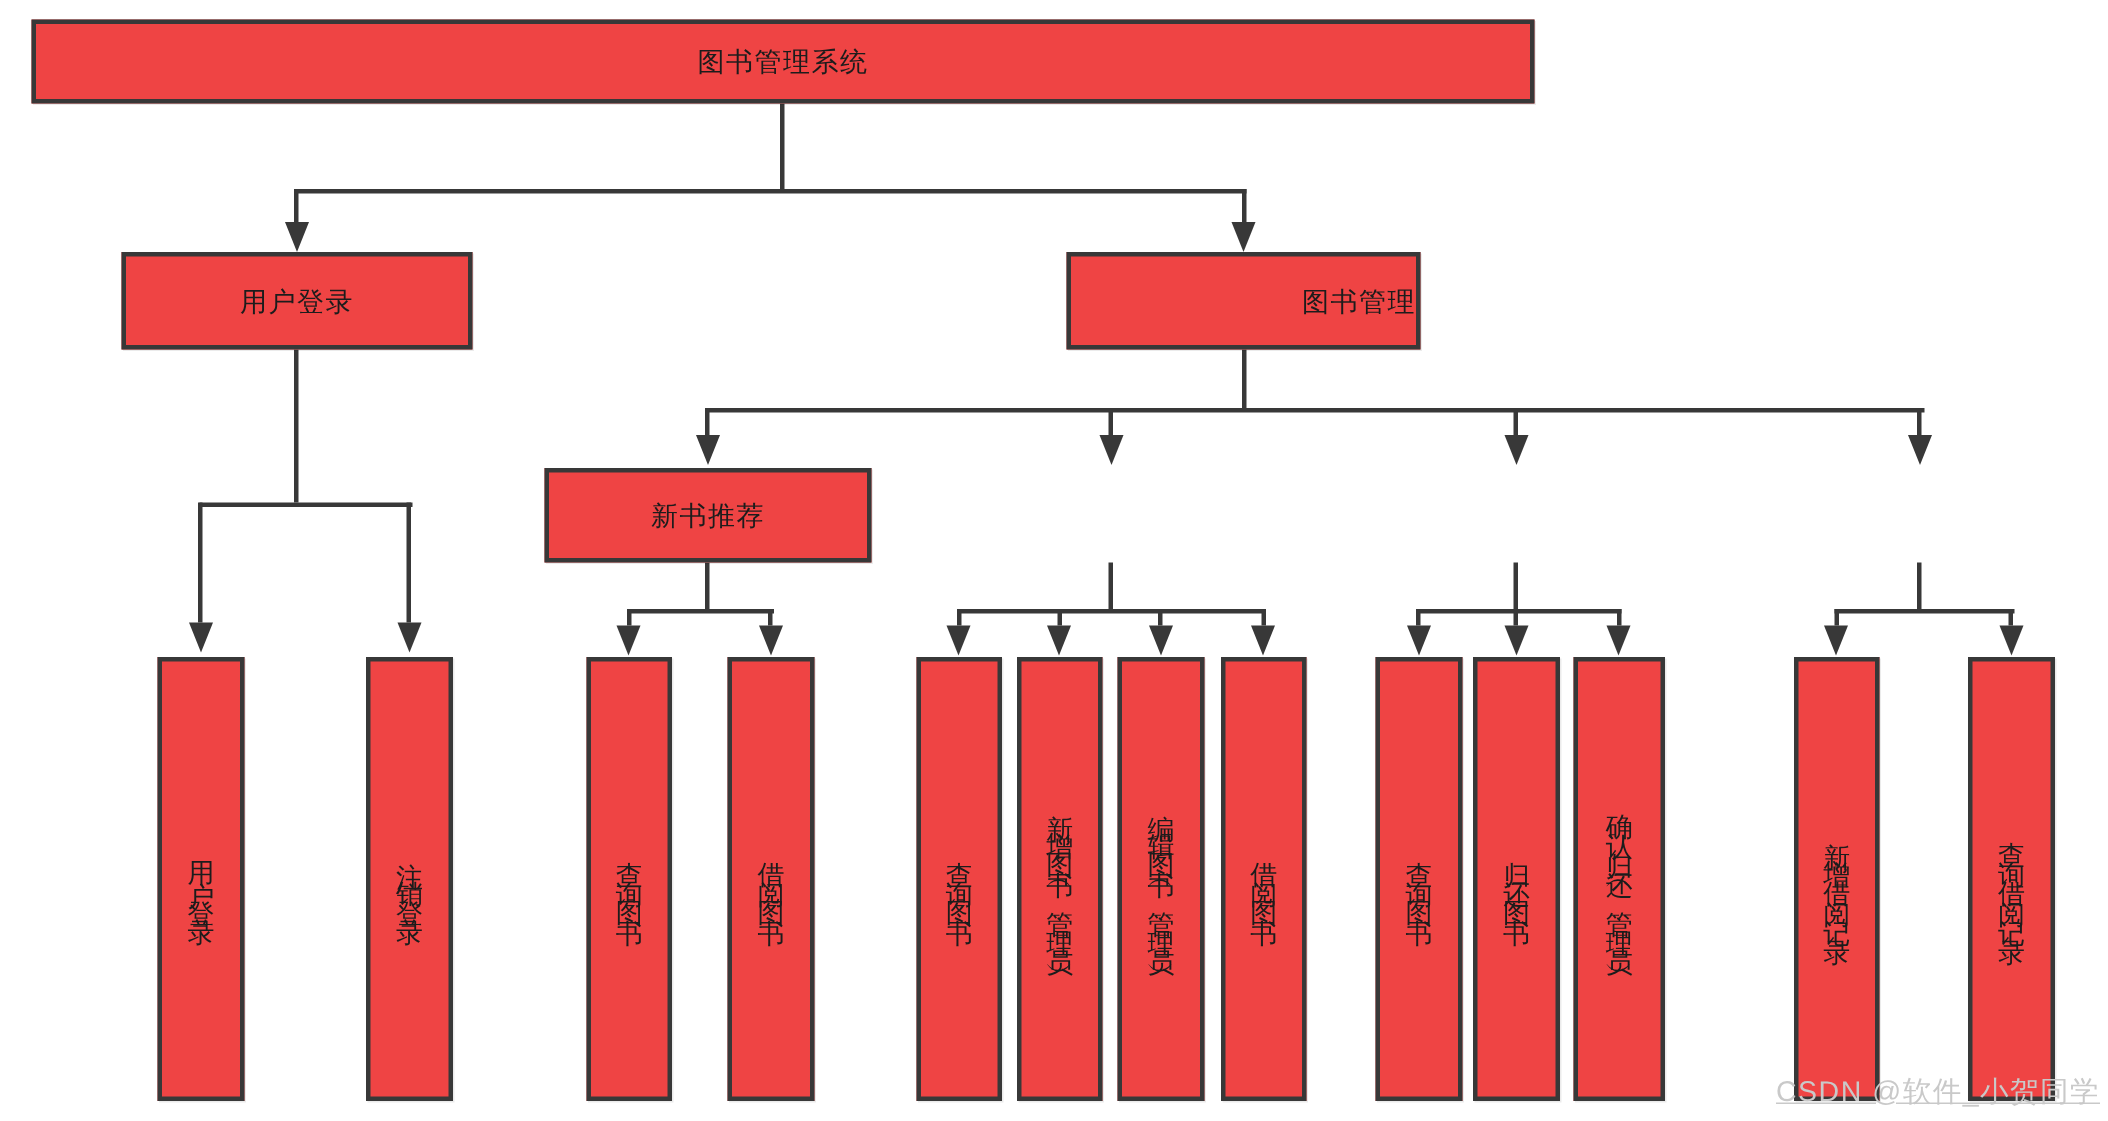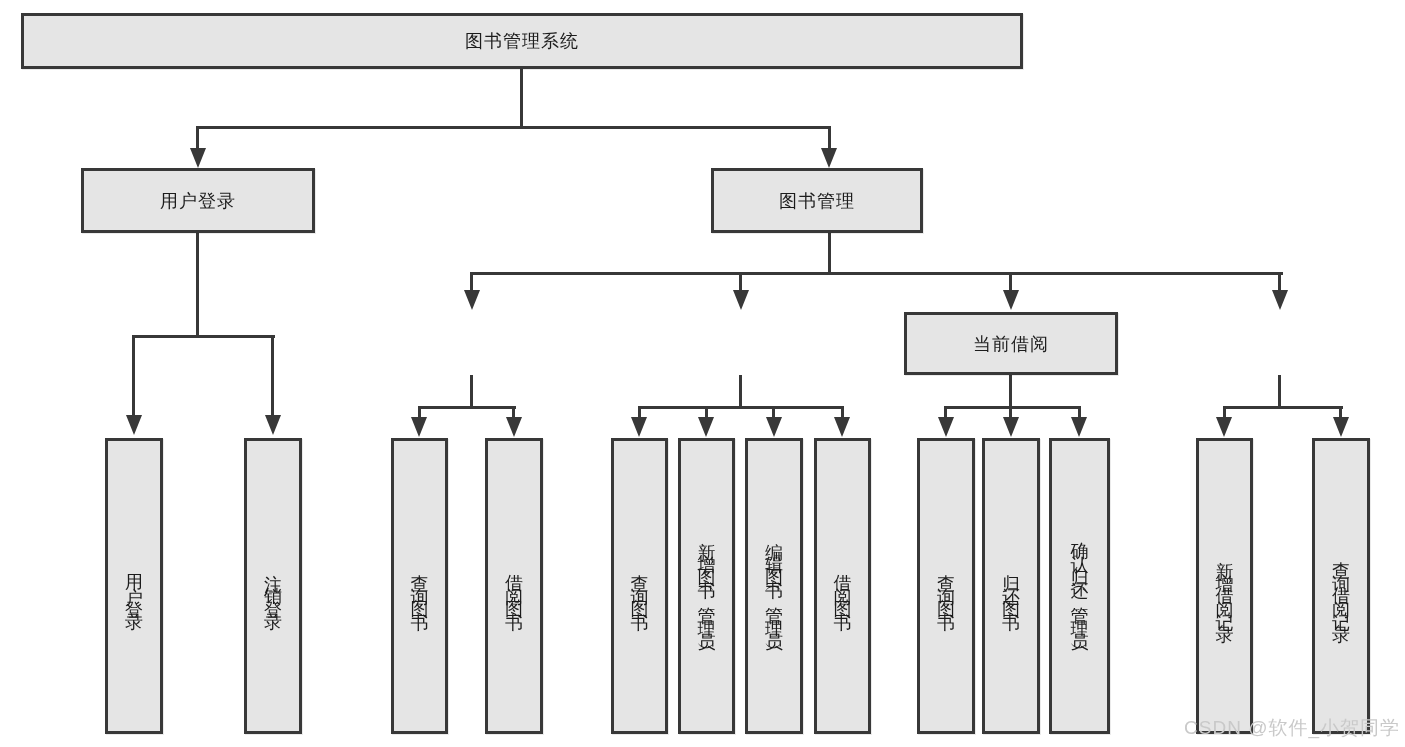--- a/index.html
+++ b/index.html
@@ -13,21 +13,21 @@
   body { font-family: "Liberation Sans", sans-serif; }
   #canvas {
     position: relative;
     width: 1405px;
     height: 747px;
     background: var(--bg);
     overflow: hidden;
   }
   .node {
     position: absolute;
-    background: #e5e5e5;
+    background: #ef4444;
     border: 3px solid var(--line);
     display: flex;
     align-items: center;
     justify-content: center;
     color: var(--text);
     font-size: 18px;
     letter-spacing: 1px;
     box-shadow: 1px 1px 0 rgba(0,0,0,0.08);
   }
   .leaf {
@@ -52,20 +52,21 @@
     border-top: 20px solid var(--line);
   }
   .watermark {
     position: absolute;
     top: 715px;
     right: 5px;
     font-size: 19px;
     color: var(--watermark);
     letter-spacing: 1px;
     white-space: nowrap;
+    text-decoration: underline;
   }
 </style>
 </head>
 <body>
 
 <div id="canvas">
 
   <div class="vl" style="left:520px; top:69px; height:57px;"></div>
 
   <div class="hl" style="left:197px; top:126px; width:634px;"></div>
@@ -127,29 +128,29 @@
   <div class="arrow" style="left:1333px; top:417px;"></div>
 
   <div class="node" style="left:21px; top:13px; width:1002px; height:56px;">
     <span>图书管理系统</span>
   </div>
 
   <div class="node" style="left:81px; top:168px; width:234px; height:65px;">
     <span>用户登录</span>
   </div>
 
-  <div class="node" style="left:711px; top:168px; width:212px; height:65px;">
+  <div class="node" style="left:711px; top:168px; width:236px; height:65px;justify-content:flex-end;">
     <span>图书管理</span>
   </div>
 
+  <div class="node" style="left:363px; top:312px; width:218px; height:63px;">
+    <span>新书推荐</span>
+  </div>
 
 
-  <div class="node" style="left:904px; top:312px; width:214px; height:63px;">
-    <span>当前借阅</span>
-  </div>
 
 
   <div class="node leaf" style="left:105px; top:438px; width:58px; height:296px;">
     <span class="vtext">用户登录</span>
   </div>
   <div class="node leaf" style="left:244px; top:438px; width:58px; height:296px;">
     <span class="vtext">注销登录</span>
   </div>
 
   <div class="node leaf" style="left:391px; top:438px; width:57px; height:296px;">

